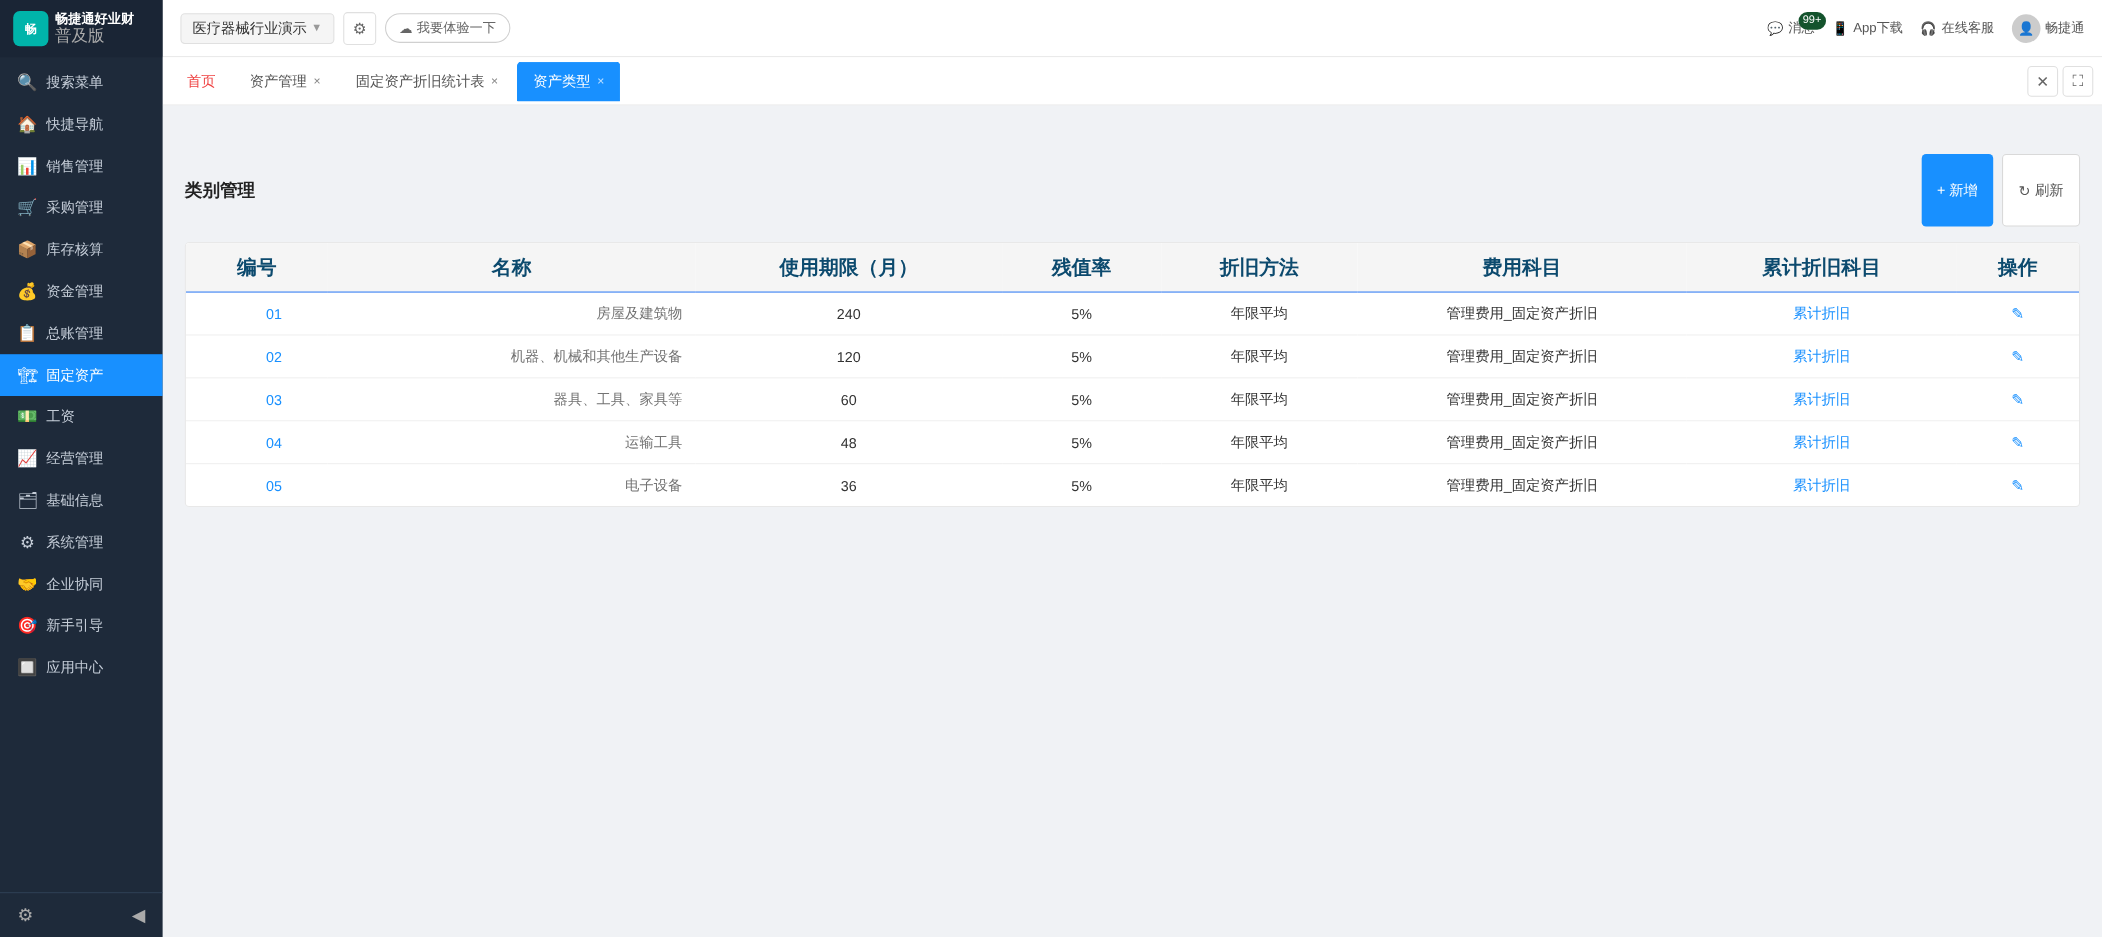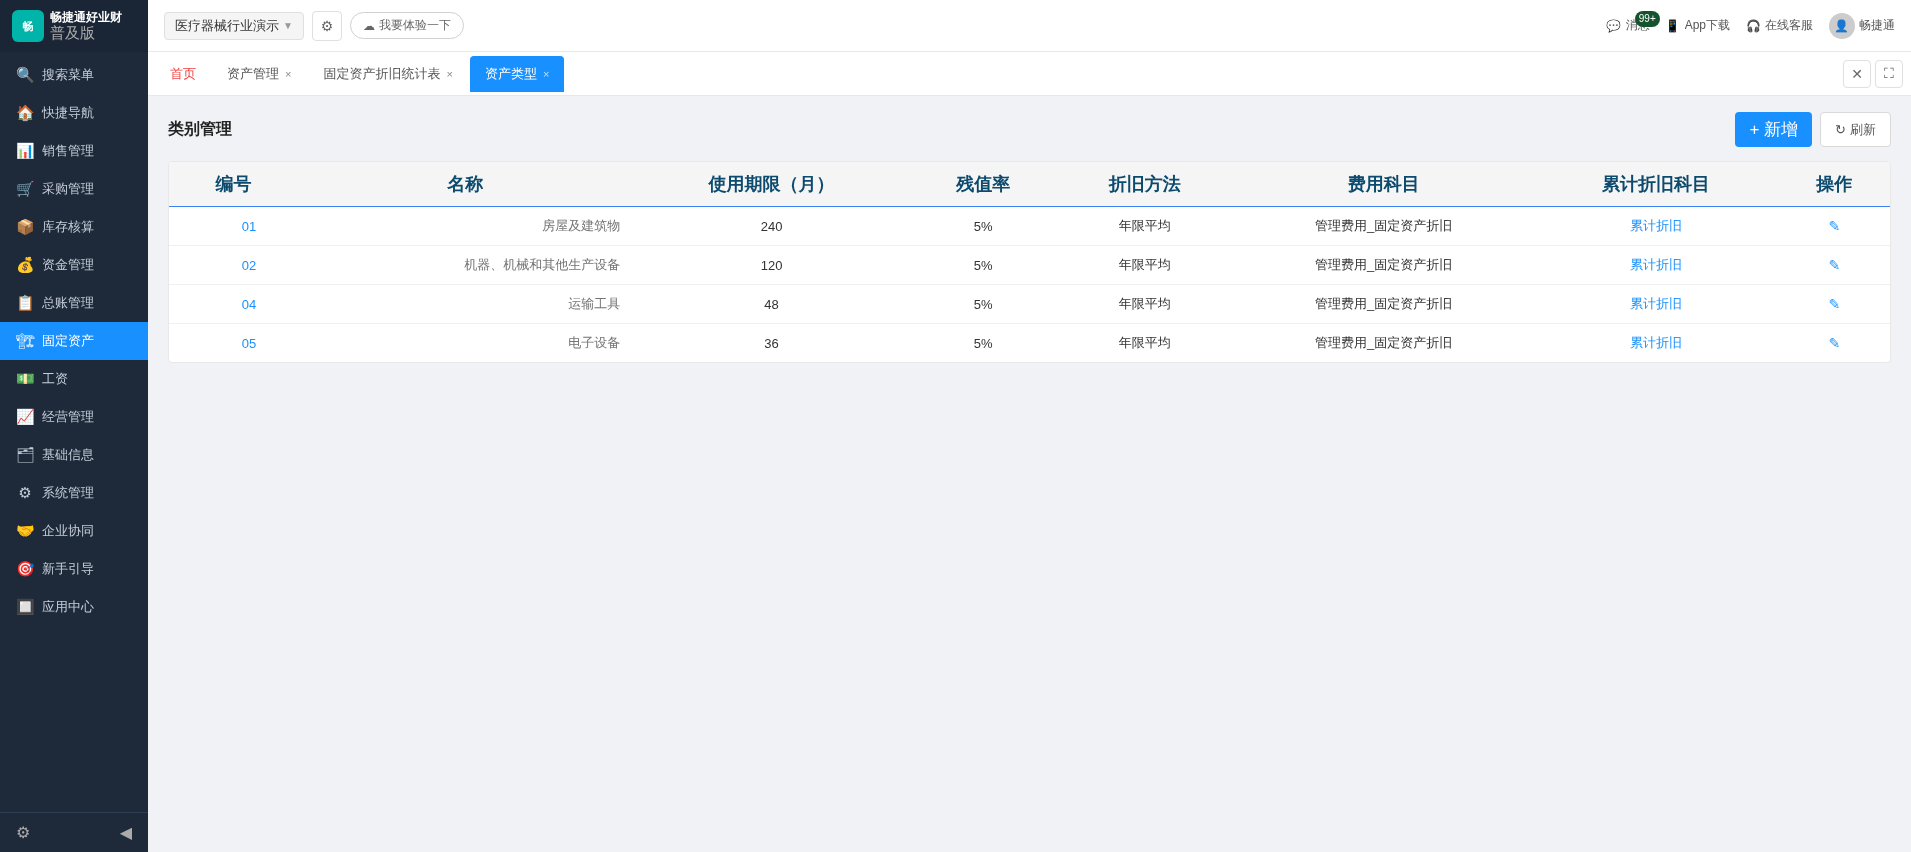--- a/index.html
+++ b/index.html
@@ -176,37 +176,38 @@
       flex: 1;
       padding: 16px 20px;
       overflow-y: auto;
       background: #f0f2f5;
     }
     .page-header {
       display: flex;
       align-items: center;
       justify-content: space-between;
       margin-bottom: 14px;
+      margin-top: 28px;
     }
     .page-title {
       font-size: 16px;
       font-weight: bold;
       color: #222;
     }
     .header-actions {
       display: flex; gap: 8px;
     }
     .btn-primary {
       background: #1890ff;
       color: #fff;
       border: none;
       border-radius: 4px;
-      padding: 6px 14px;
+      padding: 24px 14px;
       cursor: pointer;
-      font-size: 17px;
+      font-size: 13px;
       display: flex; align-items: center; gap: 4px;
     }
     .btn-default {
       background: #fff;
       color: #555;
       border: 1px solid #d9d9d9;
       border-radius: 4px;
       padding: 6px 14px;
       cursor: pointer;
       font-size: 13px;
@@ -426,20 +427,30 @@
       <td>5%</td>
       <td>年限平均</td>
       <td>管理费用_固定资产折旧</td>
       <td class="action">累计折旧</td>
       <td class="action"><span class="edit-icon">✎</span></td>
     </tr>
             <tr>
       <td class="code">02</td>
       <td class="name">机器、机械和其他生产设备</td>
       <td>120</td>
+      <td>5%</td>
+      <td>年限平均</td>
+      <td>管理费用_固定资产折旧</td>
+      <td class="action">累计折旧</td>
+      <td class="action"><span class="edit-icon">✎</span></td>
+    </tr>
+            <tr>
+      <td class="code">03</td>
+      <td class="name">器具、工具、家具等</td>
+      <td>60</td>
       <td>5%</td>
       <td>年限平均</td>
       <td>管理费用_固定资产折旧</td>
       <td class="action">累计折旧</td>
       <td class="action"><span class="edit-icon">✎</span></td>
     </tr>
             <tr>
       <td class="code">04</td>
       <td class="name">运输工具</td>
       <td>48</td>

